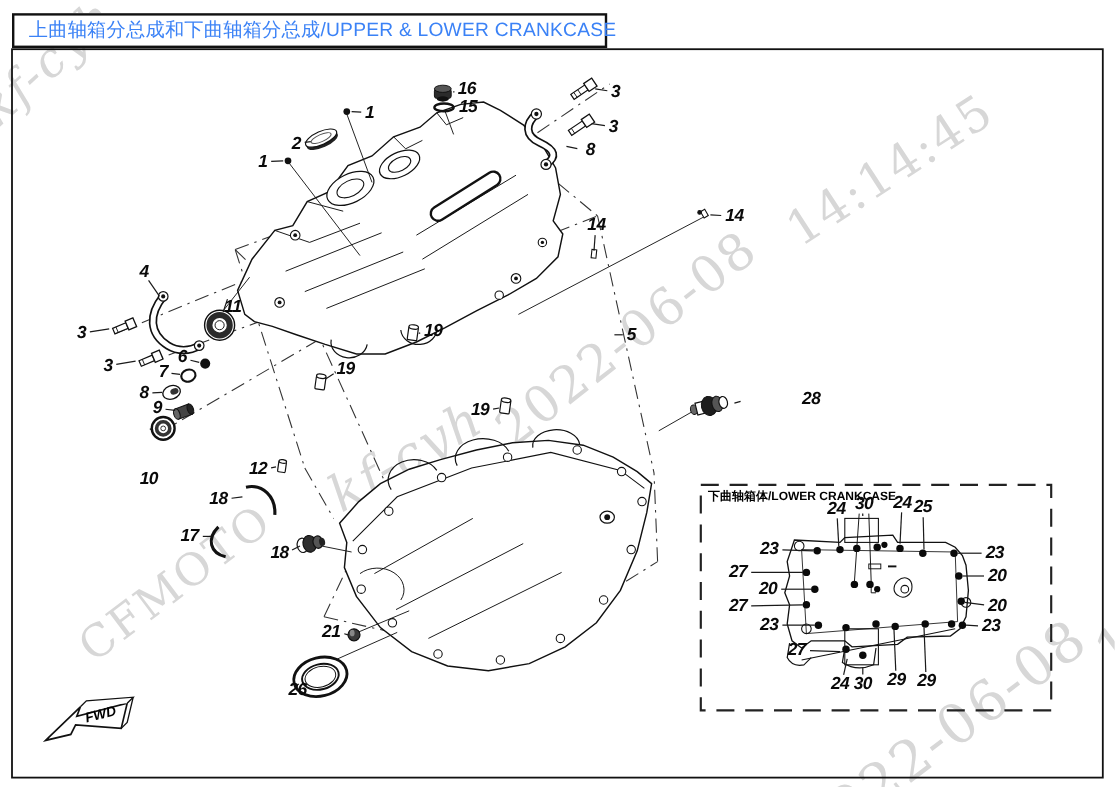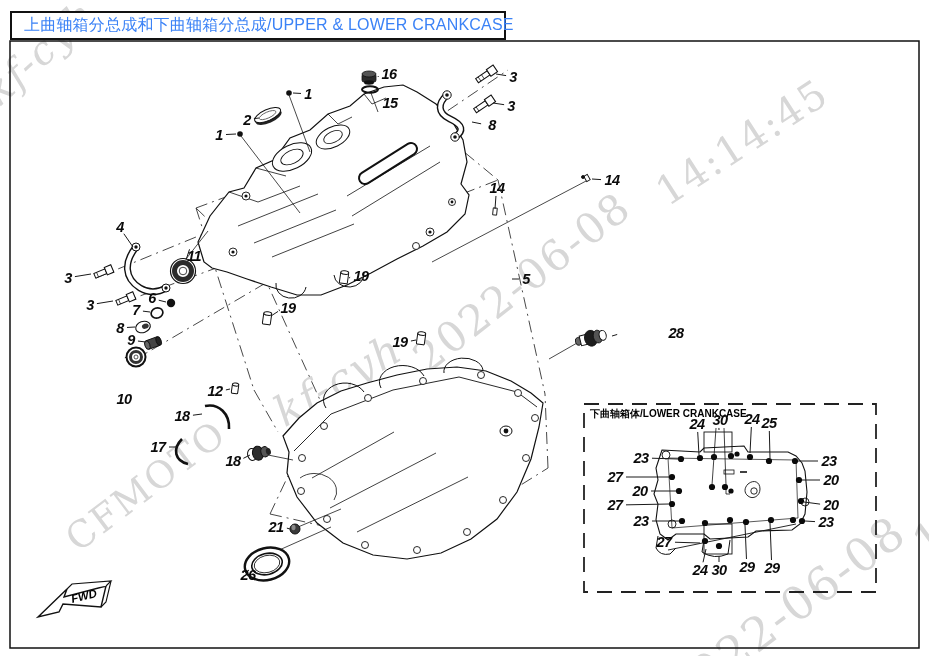--- a/index.html
+++ b/index.html
@@ -400,21 +400,21 @@
     </svg>
 
   <div id="title-box">
     <span class="t">上曲轴箱分总成和下曲轴箱分总成/UPPER &amp; LOWER CRANKCASE</span>
   </div>
 
   <div id="inset-title">下曲轴箱体/LOWER CRANKCASE</div>
 
   <div id="callout-layer">
       <span class="callout" style="left: 389px; top: 74px;">16</span>
-      <span class="callout" style="left: 390px; top: 103px;">15</span>
+      <span class="callout" style="left: 390px; top: 89px;">15</span>
       <span class="callout" style="left: 513px; top: 77px;">3</span>
       <span class="callout" style="left: 511px; top: 106px;">3</span>
       <span class="callout" style="left: 492px; top: 125px;">8</span>
       <span class="callout" style="left: 308px; top: 94px;">1</span>
       <span class="callout" style="left: 247px; top: 120px;">2</span>
       <span class="callout" style="left: 219px; top: 135px;">1</span>
       <span class="callout" style="left: 120px; top: 227px;">4</span>
       <span class="callout" style="left: 68px; top: 278px;">3</span>
       <span class="callout" style="left: 90px; top: 305px;">3</span>
       <span class="callout" style="left: 194px; top: 256px;">11</span>

